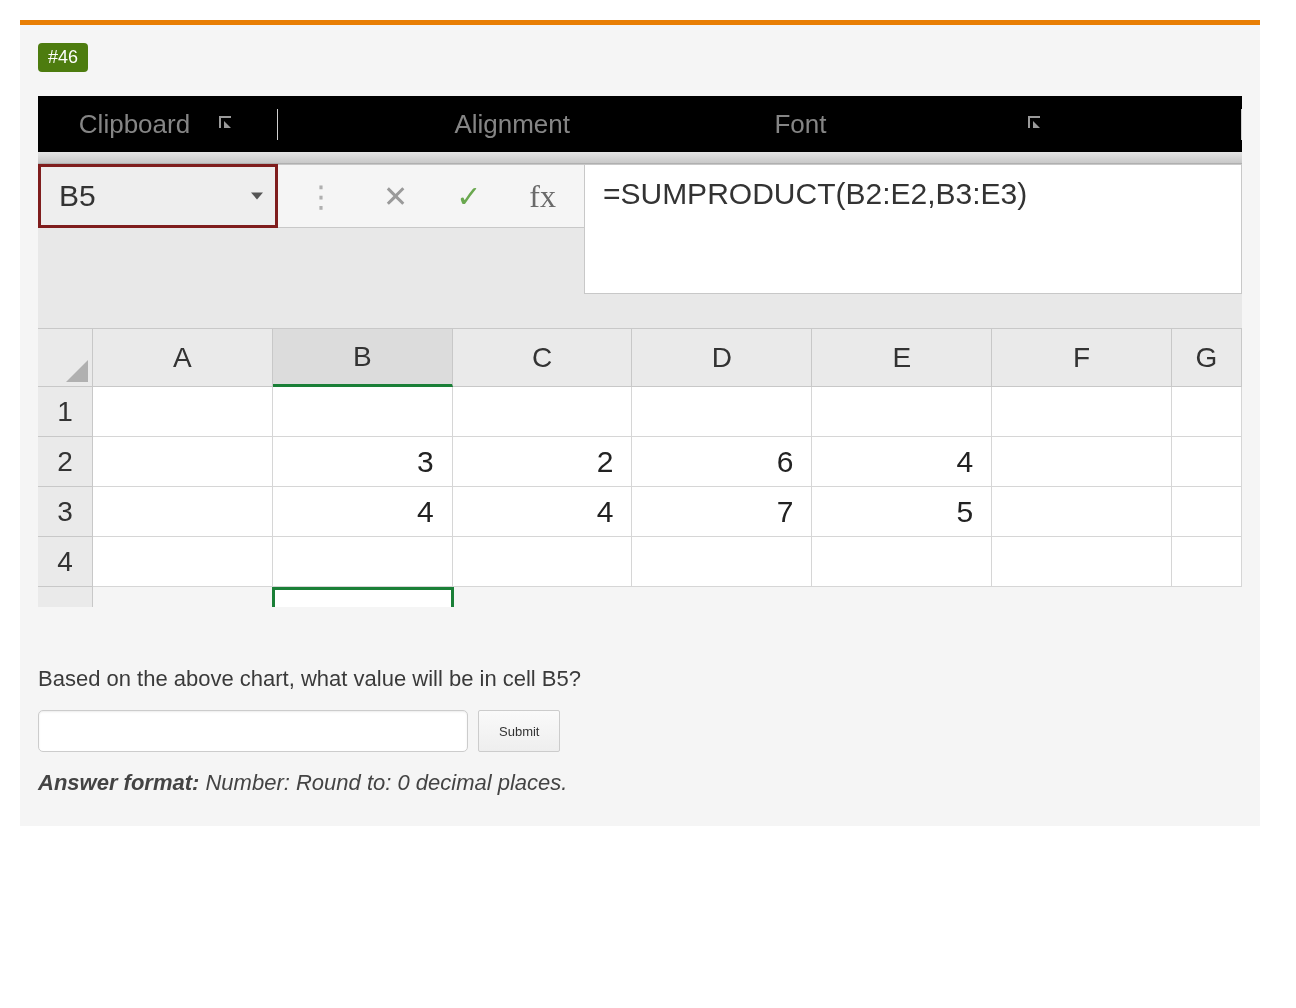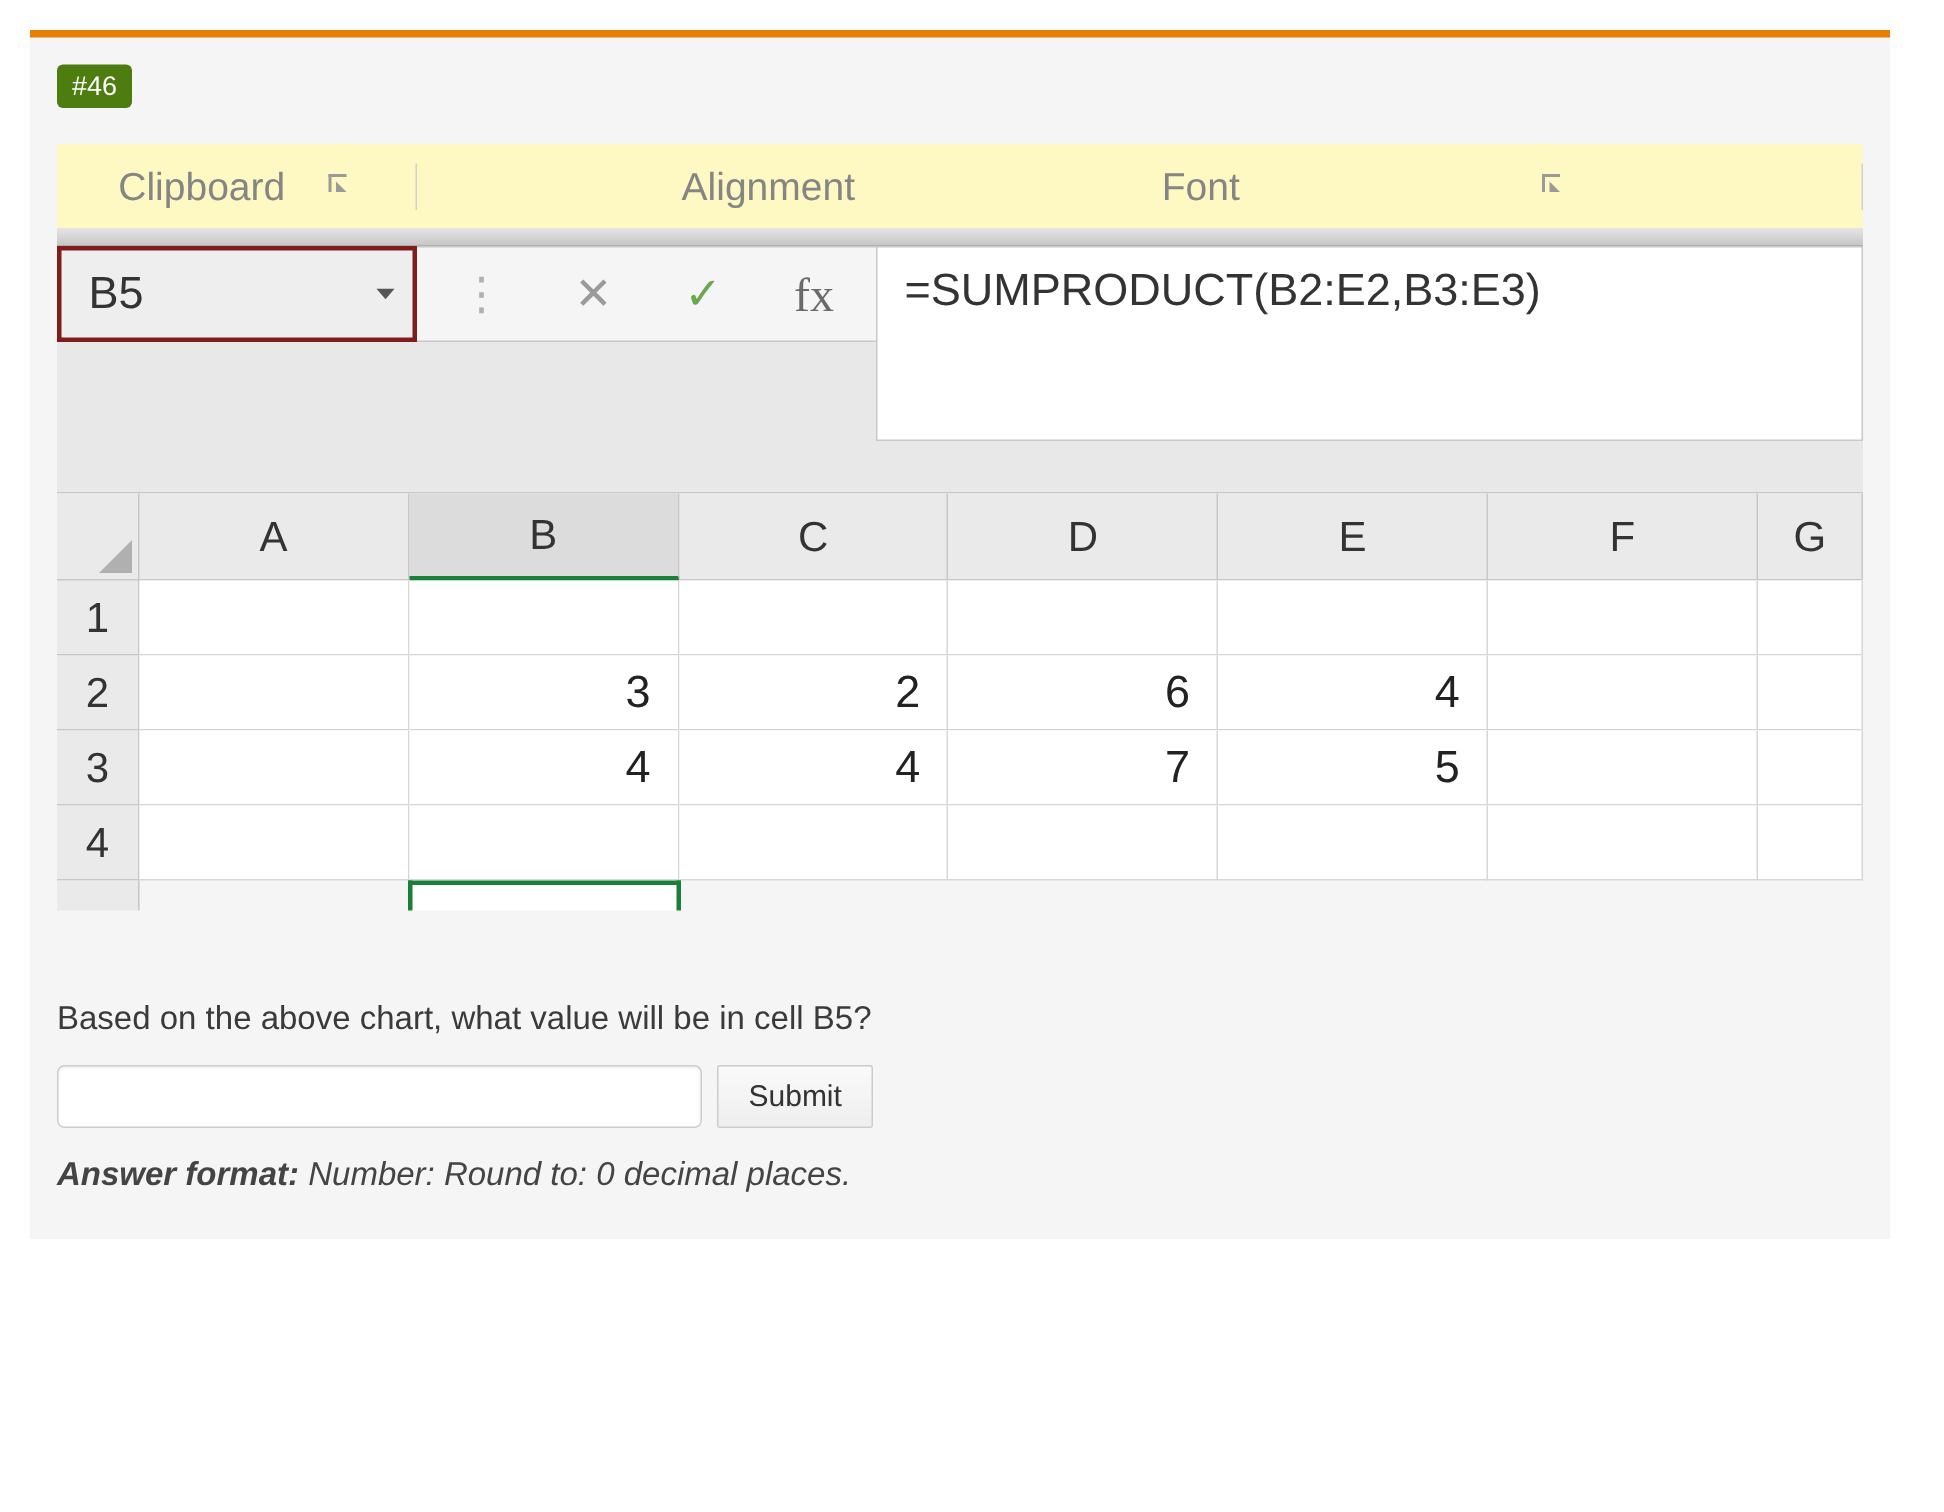--- a/index.html
+++ b/index.html
@@ -27,21 +27,21 @@
   }
   .excel-img {
     width: 100%;
     overflow: hidden;
   }
   
   .ribbon-groups {
     display: flex;
     align-items: center;
     height: 56px;
-    background: #fef9c3;
+    background: #000000;
     font-size: 26px;
     color: #858585;
   }
   .grp { display: flex; align-items: center; }
   .grp-clip { width: 240px; justify-content: center; gap: 28px; border-right: 1px solid #d0d0d0;}
   .grp-font { flex: 1; justify-content: center; gap: 200px; border-right: 1px solid #d0d0d0;}
   .grp-align { width: 300px; justify-content: flex-end; padding-right: 8px;}
   .launcher {
     width: 18px; height: 18px;
     position: relative;
@@ -166,21 +166,21 @@
     border: 1px solid #ccc;
     border-radius: 5px;
     background: #fff;
     font-size: 18px; padding: 0 10px;
     box-shadow: inset 0 1px 2px rgba(0,0,0,0.08);
   }
   .submit-btn {
     height: 42px; padding: 0 20px;
     background: linear-gradient(#fafafa,#eee);
     border: 1px solid #ccc; border-radius: 2px;
-    font-size: 20px; color: #333;
+    font-size: 13px; color: #333;
     cursor: pointer;
   }
   .fmt {
     margin-top: 18px;
     font-size: 22px; font-style: italic; color: #444;
   }
   .fmt b { font-weight: bold; }
 
   
   .sel-edge {

